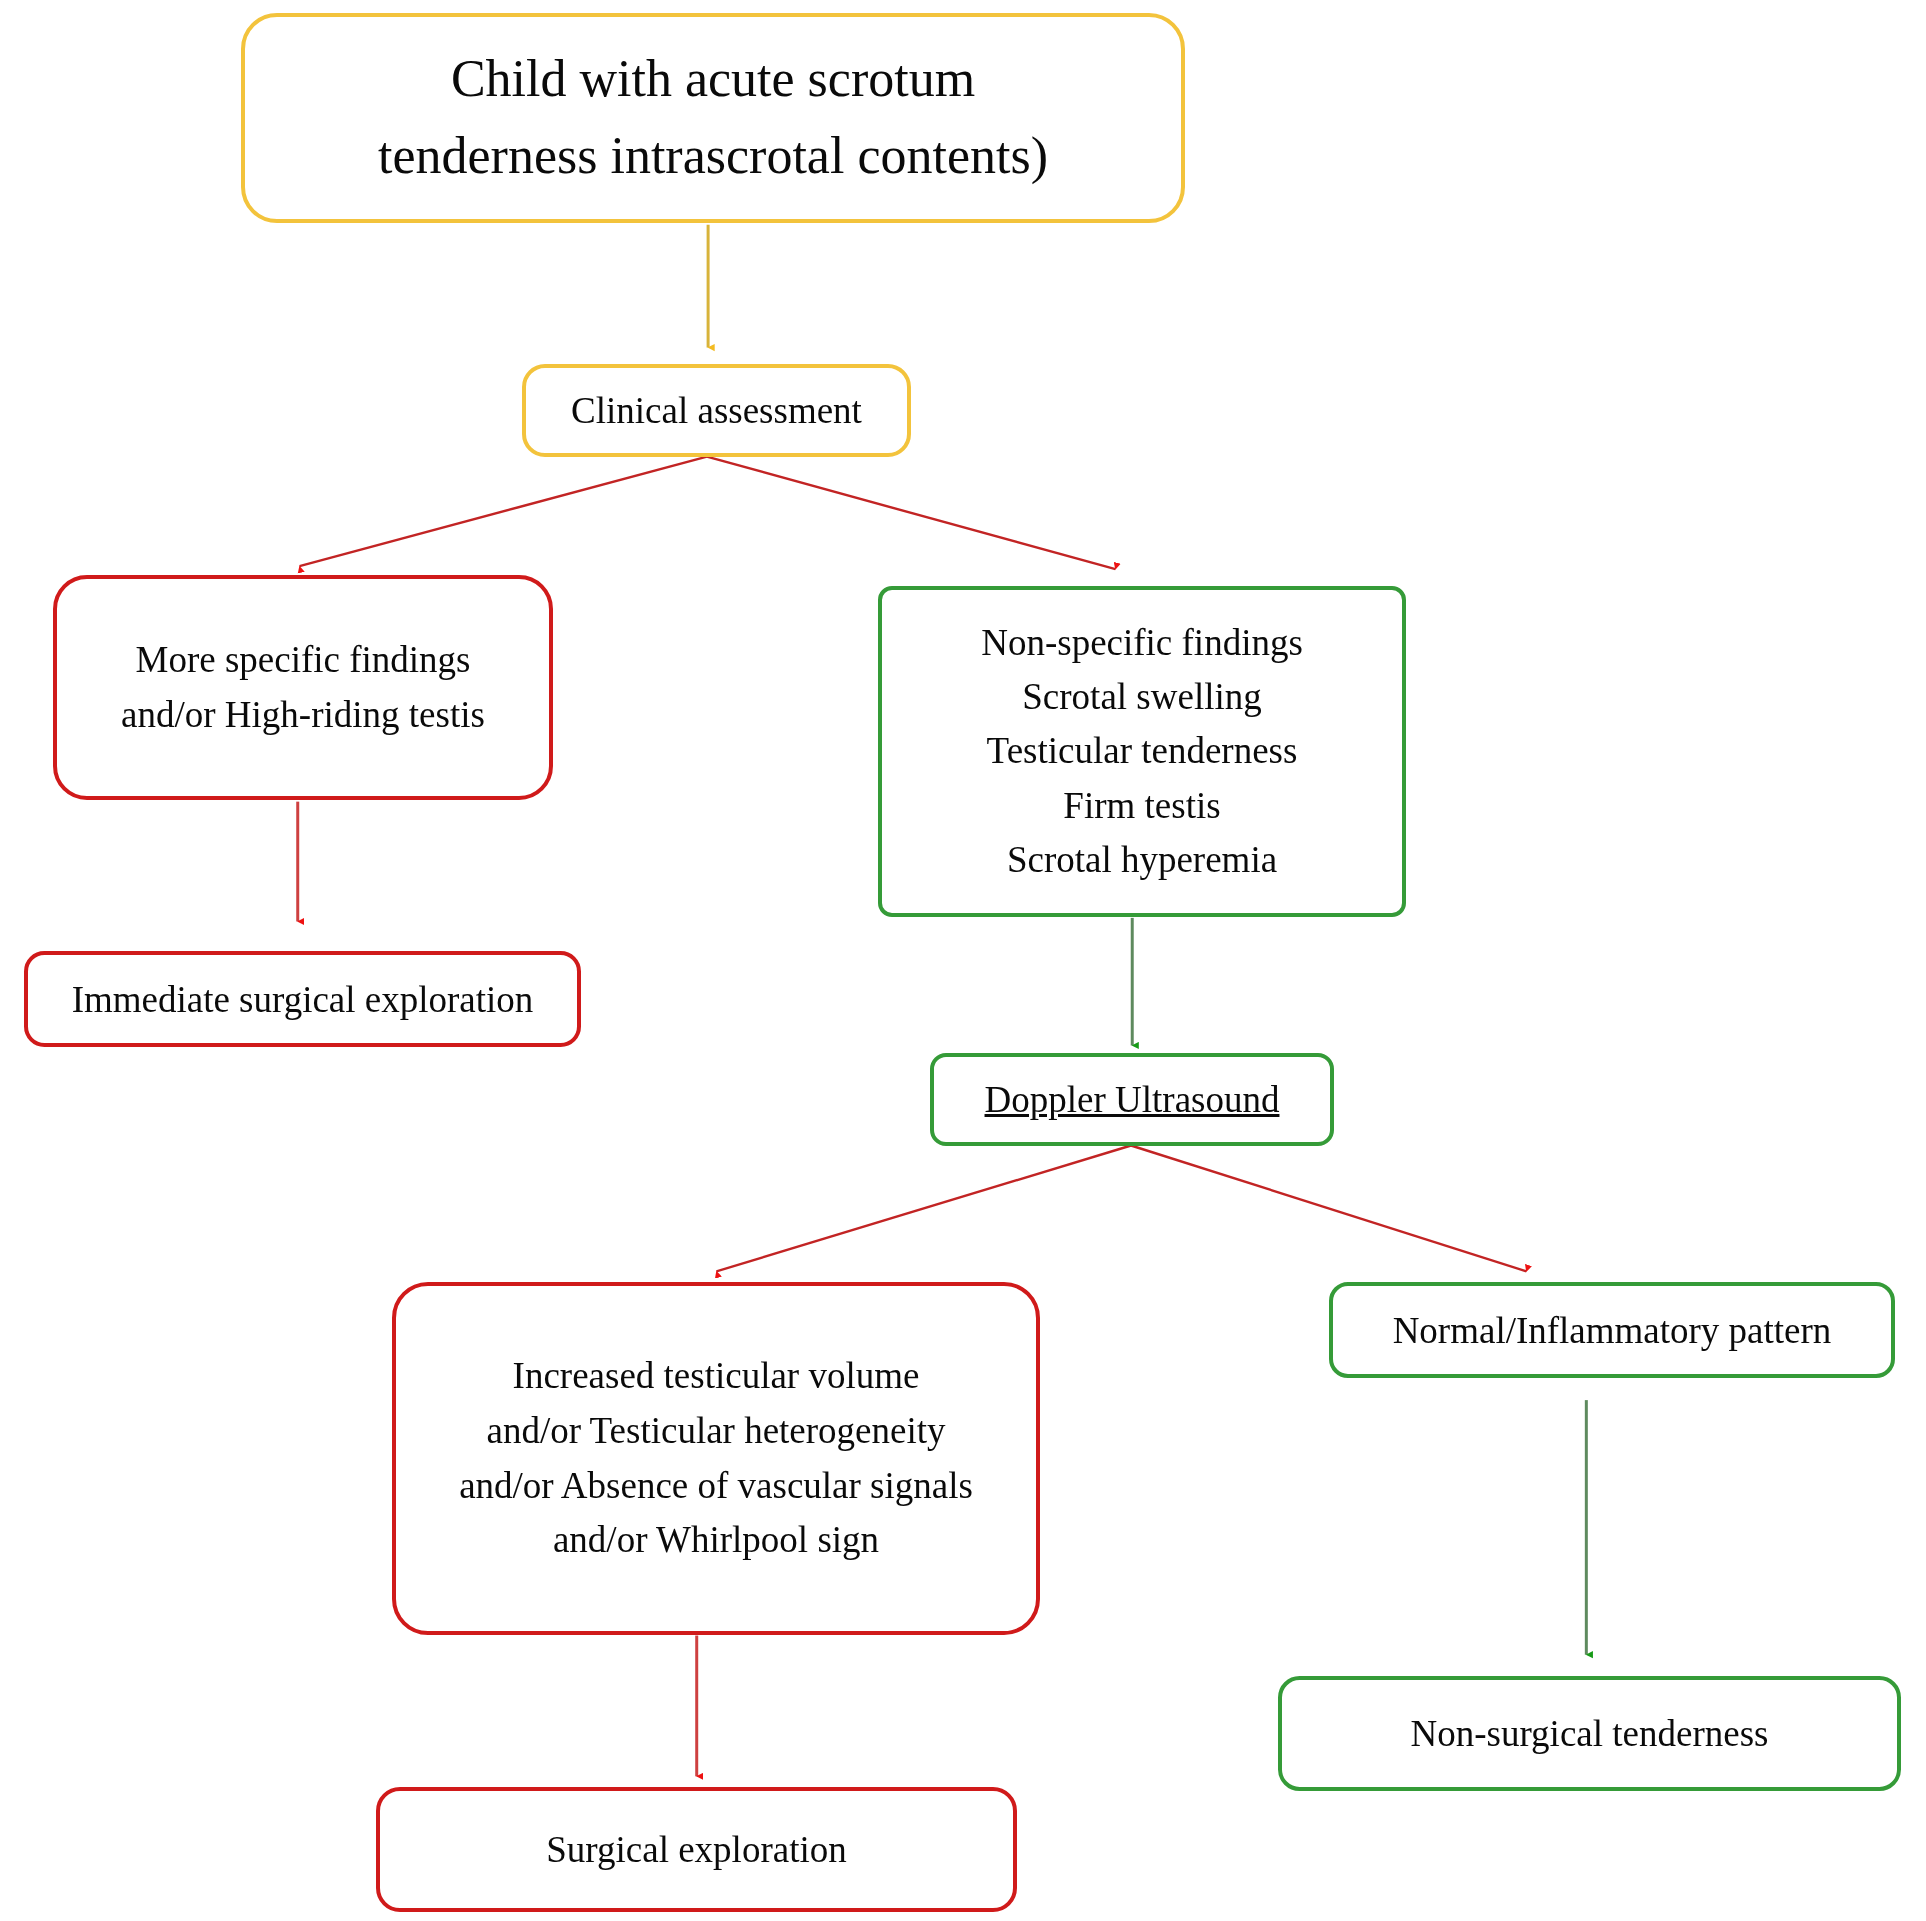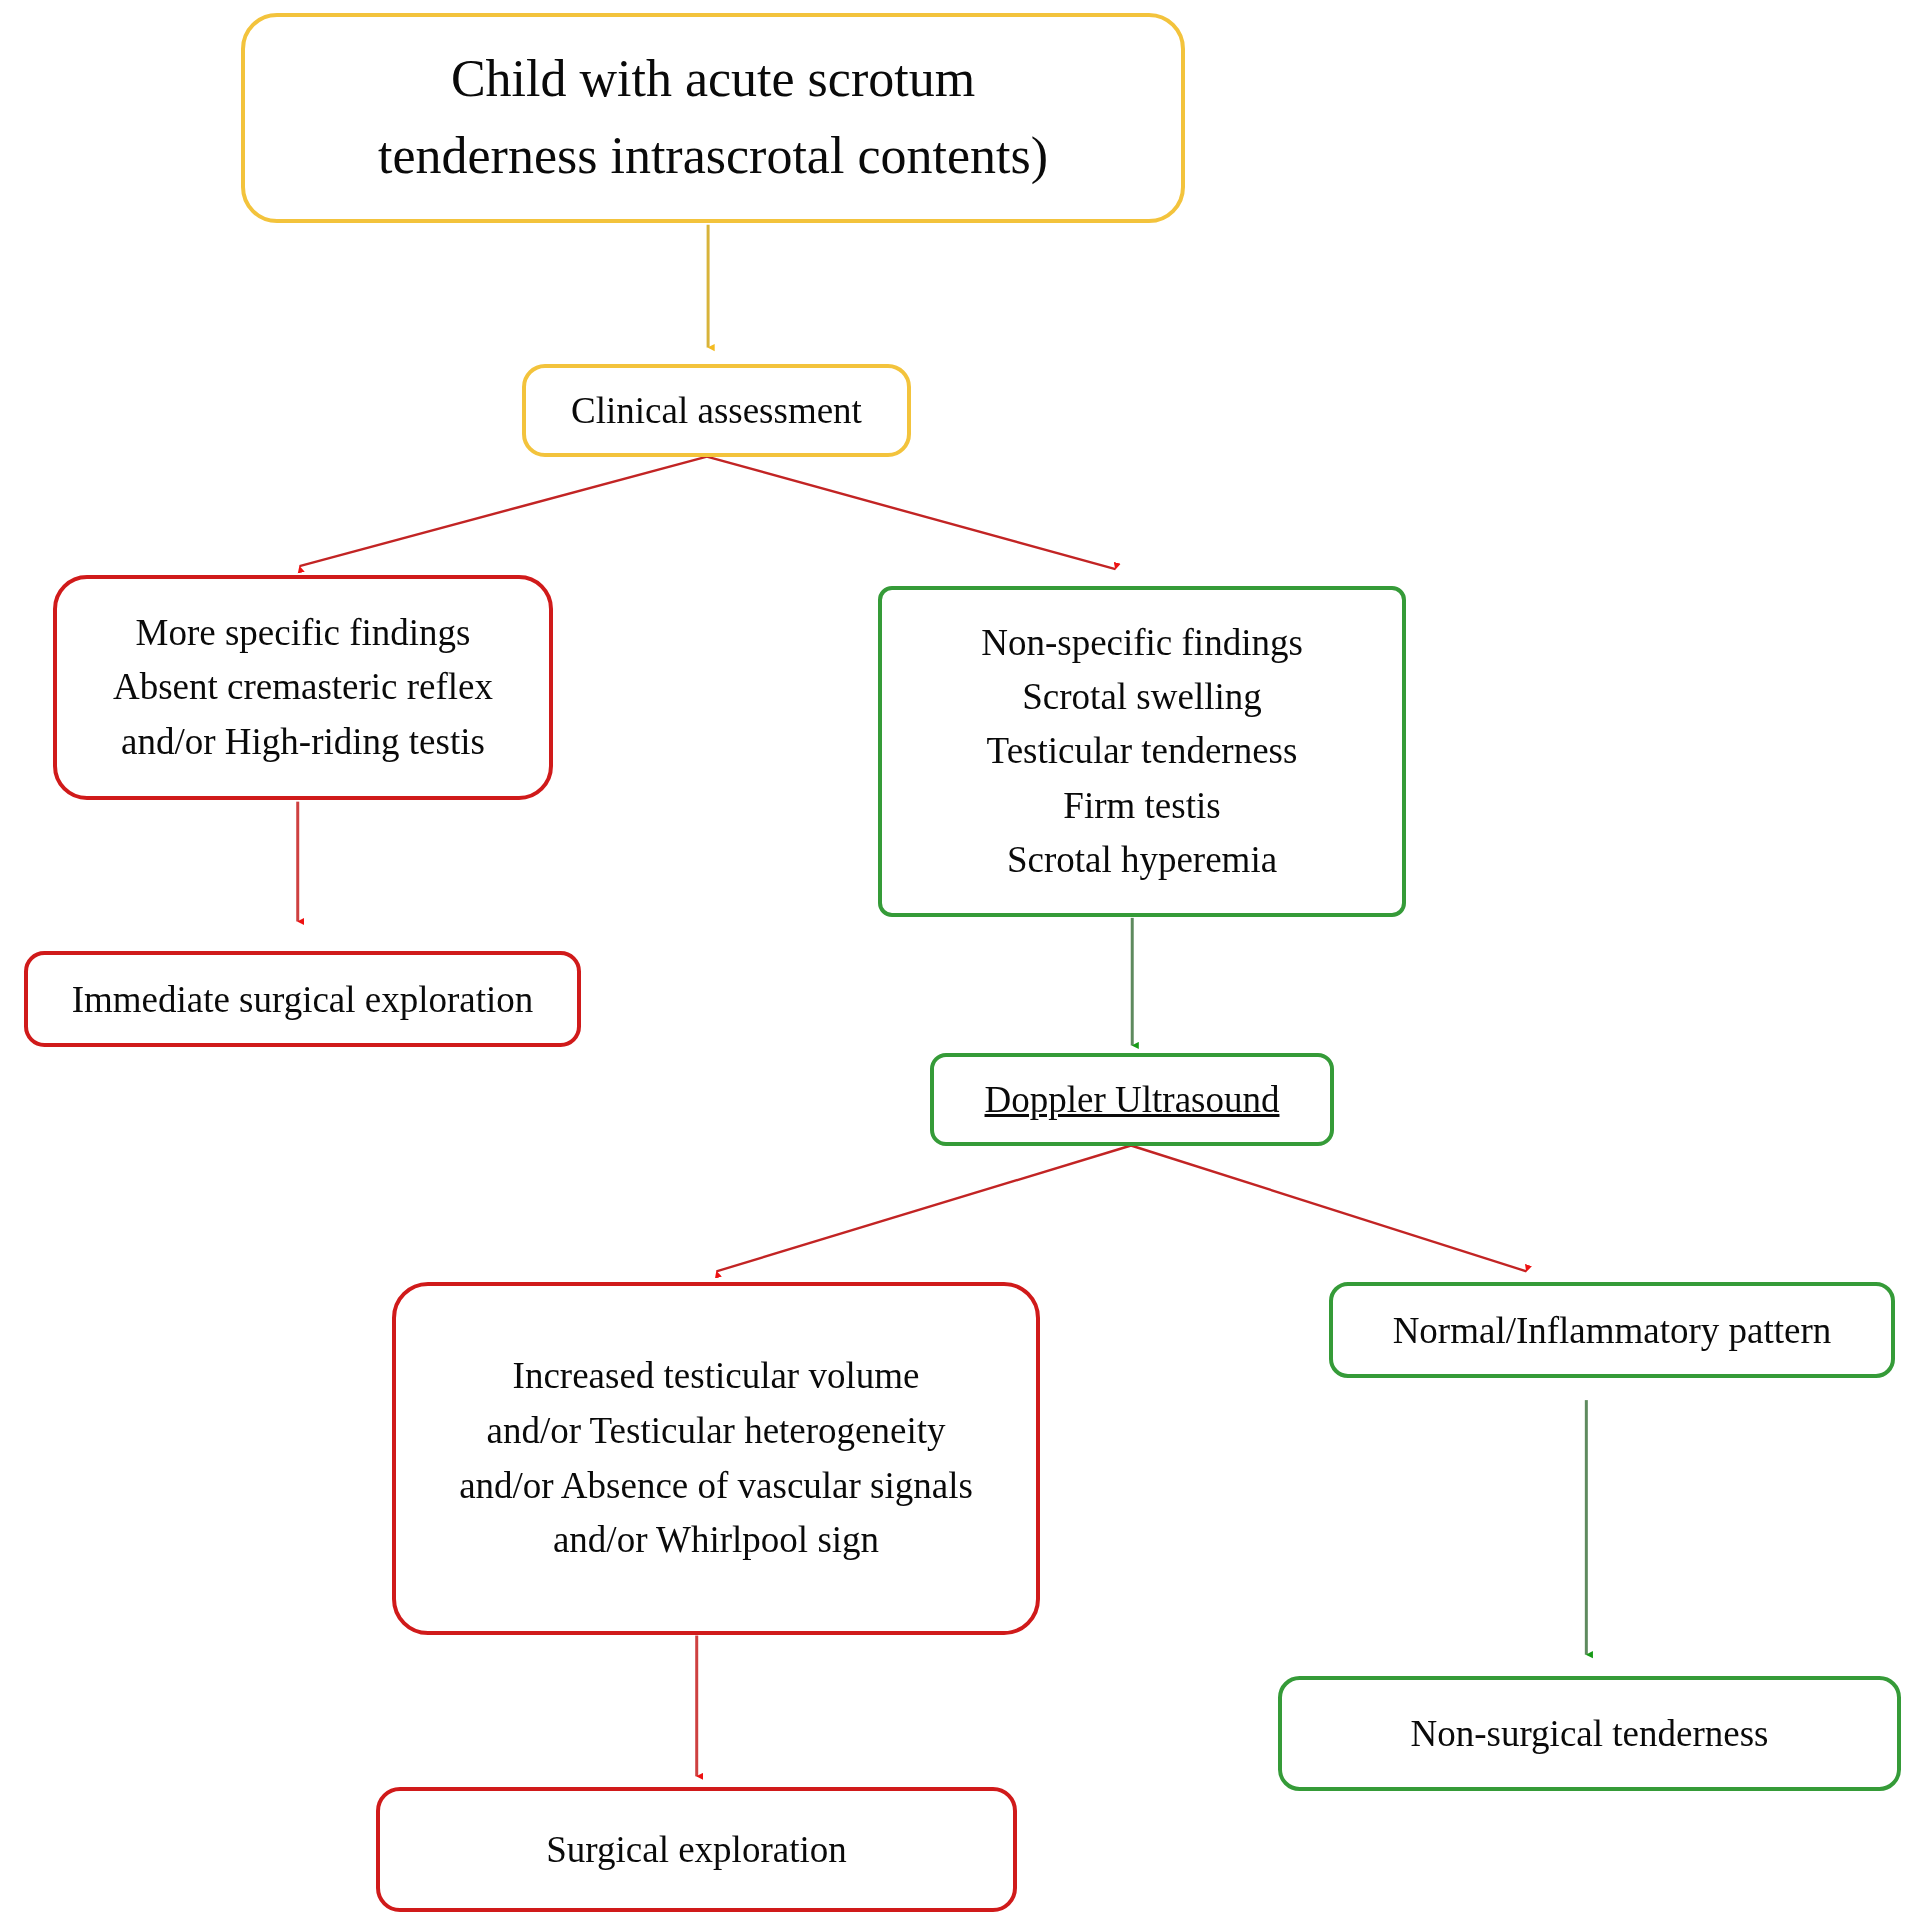--- a/index.html
+++ b/index.html
@@ -110,21 +110,20 @@
     <span class="ln">Child with acute scrotum</span>
     <span class="ln">tenderness intrascrotal contents)</span>
   </div>
 
   <div class="node n-amber" style="left:522px; top:364px; width:389px; height:93px; border-width:4.2px; border-radius:23px; font-size:37px;">
     <span class="ln">Clinical assessment</span>
   </div>
 
   <div class="node n-red" style="left:53px; top:575px; width:500px; height:225px; border-width:4.8px; border-radius:34px; font-size:37px; line-height:1.47;">
     <span class="ln bold">More specific findings</span>
-    <span class="ln">Absent cremasteric reflex</span>
     <span class="ln">and/or High-riding testis</span>
   </div>
 
   <div class="node n-green" style="left:878px; top:586px; width:528px; height:331px; border-width:4.2px; border-radius:14px; font-size:37px; line-height:1.47;">
     <span class="ln bold">Non-specific findings</span>
     <span class="ln">Scrotal swelling</span>
     <span class="ln">Testicular tenderness</span>
     <span class="ln">Firm testis</span>
     <span class="ln">Scrotal hyperemia</span>
   </div>

